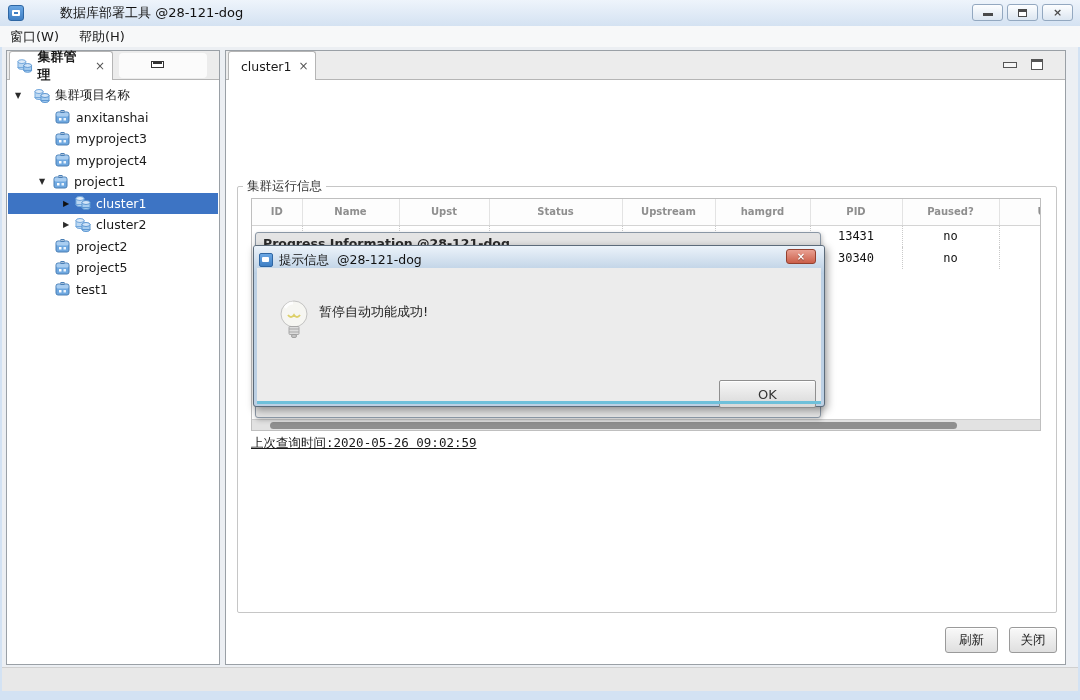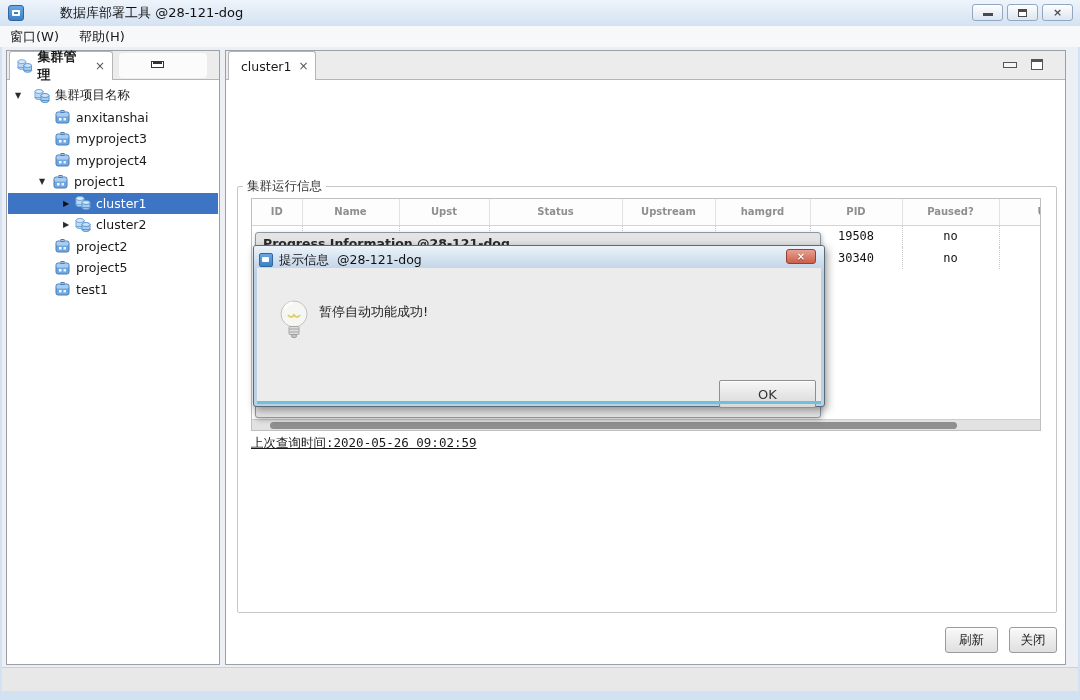--- a/index.html
+++ b/index.html
@@ -287,21 +287,21 @@
         </tr>
       </thead>
       <tbody>
         <tr>
           <td></td>
           <td></td>
           <td></td>
           <td></td>
           <td></td>
           <td></td>
-          <td>19508</td>
+          <td>13431</td>
           <td>no</td>
           <td></td>
         </tr>
         <tr>
           <td></td>
           <td></td>
           <td></td>
           <td></td>
           <td></td>
           <td></td>

